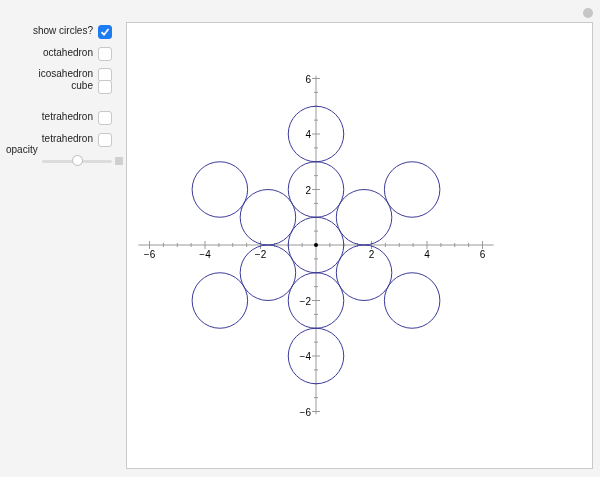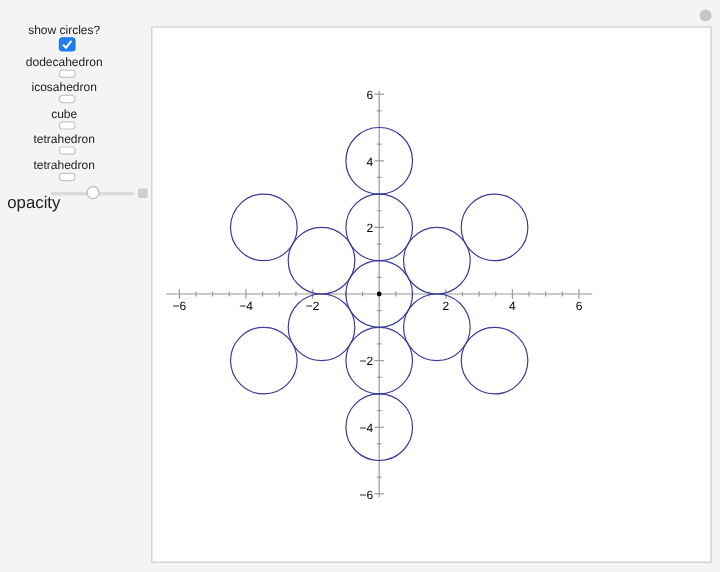--- a/index.html
+++ b/index.html
@@ -1,17 +1,17 @@
 <!DOCTYPE html>
 <html><head>
 <meta charset="utf-8">
 <style>
   html,body{margin:0;padding:0;}
   body{width:600px;height:477px;background:#f4f4f4;font-family:"Liberation Sans",sans-serif;position:relative;overflow:hidden;}
-  .row{position:absolute;left:0;width:112px;display:flex;justify-content:flex-end;align-items:center;height:18px;flex-direction:column;}
+  .row{position:absolute;left:0;width:112px;display:flex;justify-content:flex-end;height:18px;}
   .lbl{font-size:10px;color:#222;margin-right:5px;}
   .cb{width:14px;height:14px;border:1px solid #c8c8c8;border-radius:3px;background:#fff;box-sizing:border-box;}
   .cb.on{background:#1e7cf2;border-color:#1e7cf2;display:flex;align-items:center;justify-content:center;}
   .panel{position:absolute;left:126px;top:22px;width:467px;height:447px;background:#fff;border:1px solid #c9c9c9;box-sizing:border-box;}
   .plus-top{position:absolute;left:583px;top:8px;width:10px;height:10px;border-radius:50%;background:#c6c6c6;}
   .slider{position:absolute;left:42px;top:160px;width:70px;height:3px;background:#dcdcdc;border-radius:2px;}
   .knob{position:absolute;left:72px;top:155px;width:11px;height:11px;border-radius:50%;background:#fff;border:1px solid #bbb;box-sizing:border-box;}
   .sq{position:absolute;left:115px;top:157px;width:8px;height:8px;background:#cfcfcf;border-radius:1px;}
 </style>
 </head>
@@ -22,40 +22,40 @@
 <div>
   <div class="row" style="top:25px">
     <span class="lbl">show circles?</span>
     <div class="cb on">
       <svg width="10" height="10" viewBox="0 0 10 10">
           <path d="M1.5 5.2 L4 7.7 L8.5 2" stroke="#fff" stroke-width="1.8" fill="none"></path>
         </svg>
     </div>
   </div>
   <div class="row" style="top:47px">
-    <span class="lbl">dodecahedron</span>
+    <span class="lbl">octahedron</span>
     <div class="cb"></div>
   </div>
   <div class="row" style="top:68px">
     <span class="lbl">icosahedron</span>
     <div class="cb"></div>
   </div>
-  <div class="row" style="top:90px">
+  <div class="row" style="top:80px">
     <span class="lbl">cube</span>
     <div class="cb"></div>
   </div>
   <div class="row" style="top:111px">
     <span class="lbl">tetrahedron</span>
     <div class="cb"></div>
   </div>
   <div class="row" style="top:133px">
     <span class="lbl">tetrahedron</span>
     <div class="cb"></div>
   </div>
-  <span style="position:absolute;left:6px;top:160px;font-size:14px;color:#222">opacity</span>
+  <span style="position:absolute;left:6px;top:144px;font-size:10px;color:#222">opacity</span>
   <div class="slider"></div>
   <div class="knob"></div>
   <div class="sq"></div>
 </div>
 
 <div class="panel">
   <svg id="plot" width="465" height="445">
       <line x1="11.399999999999977" y1="222" x2="366.6" y2="222" stroke="#999" stroke-width="1"></line>
       <line x1="189" y1="52.72500000000002" x2="189" y2="391.275" stroke="#999" stroke-width="1"></line>
       <line x1="22.5" y1="218" x2="22.5" y2="226" stroke="#999"></line>

